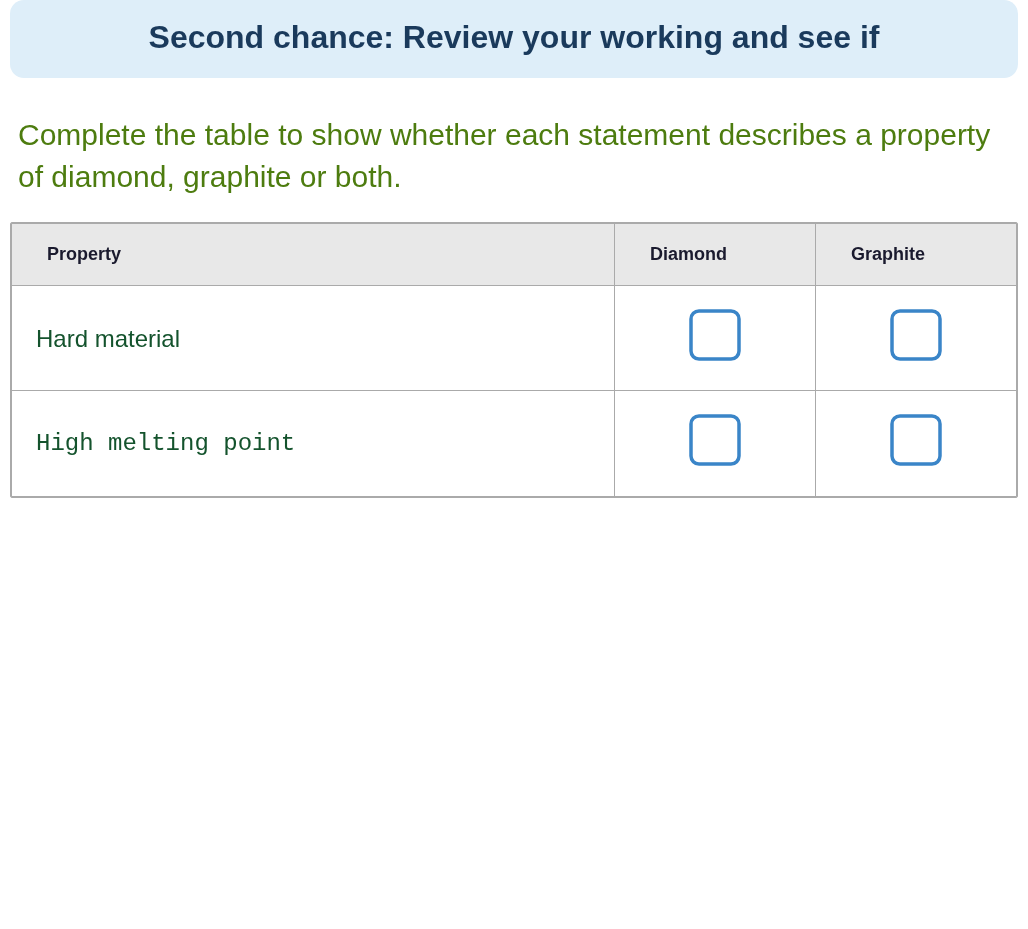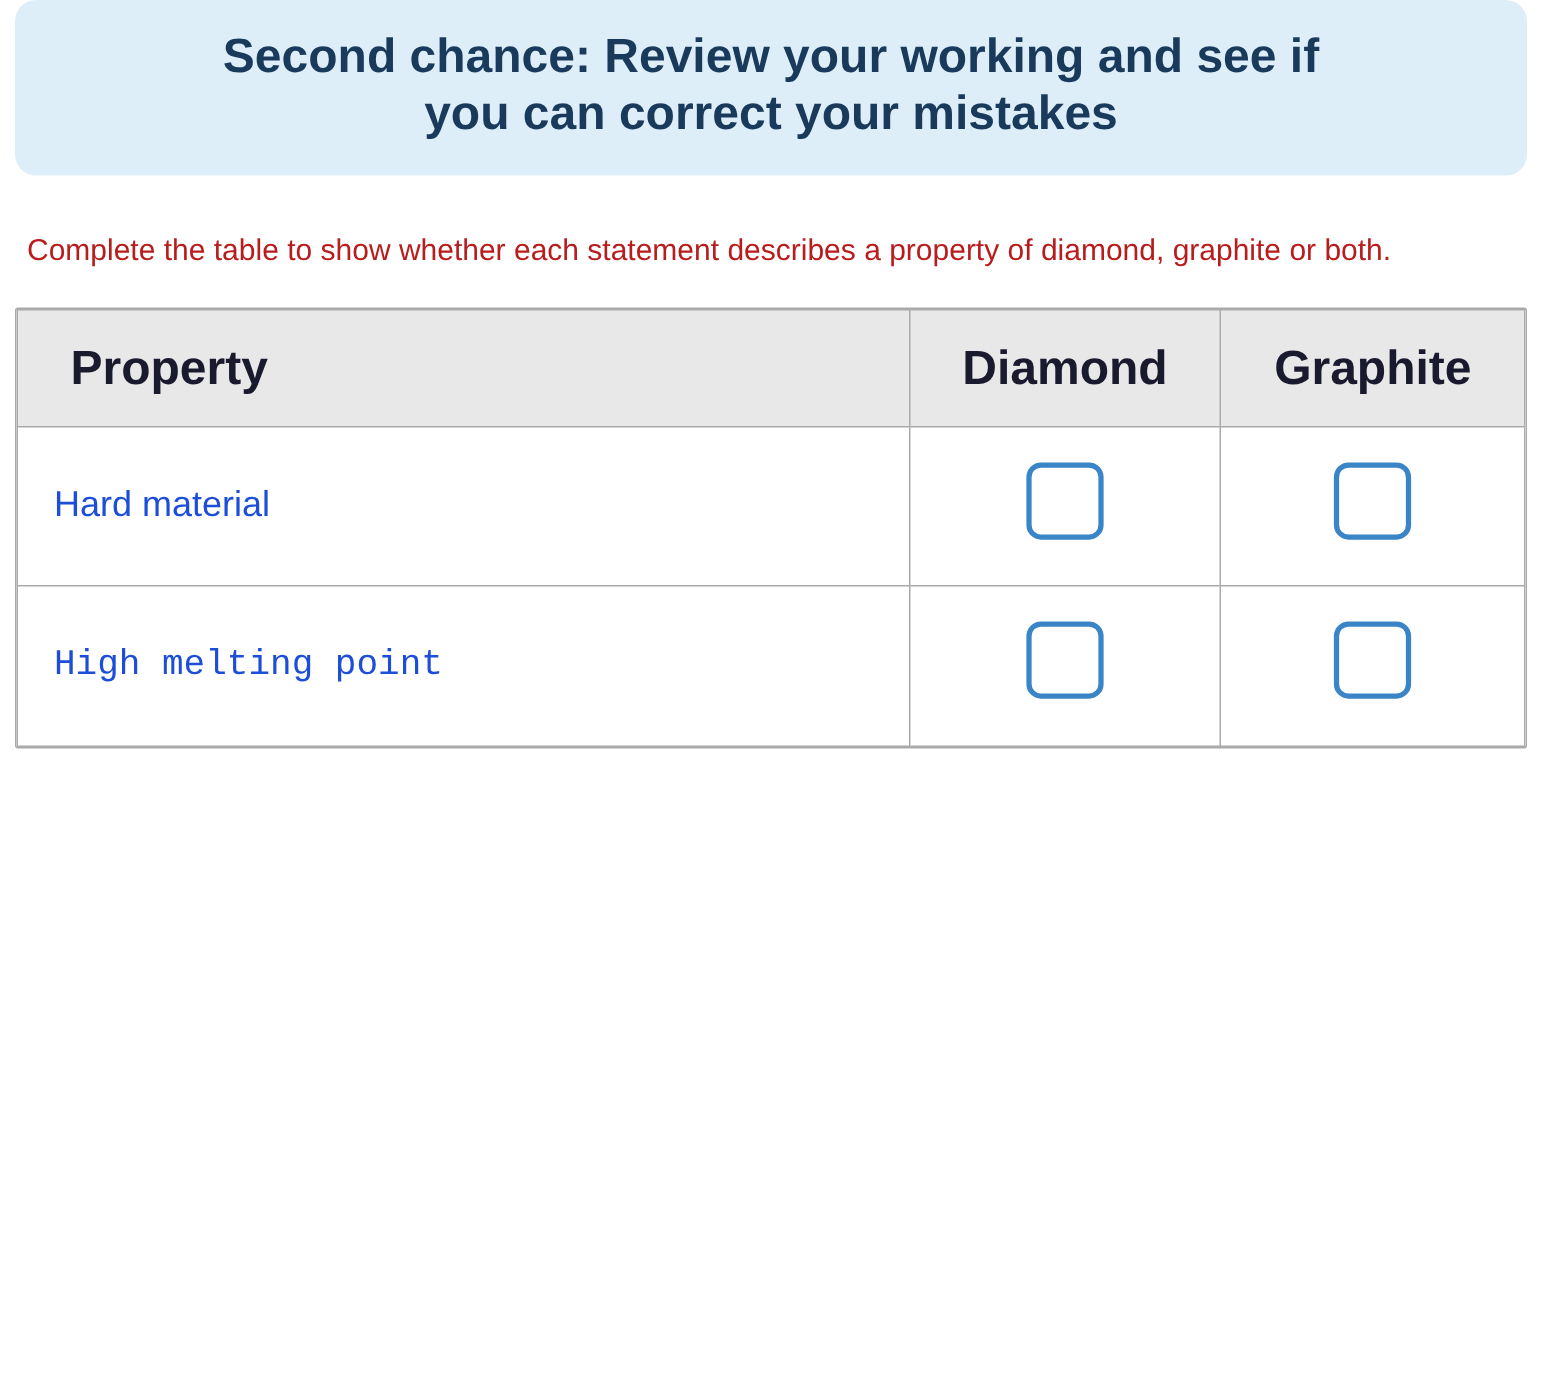--- a/index.html
+++ b/index.html
@@ -29,22 +29,22 @@
       font-weight: 800;
       color: #1a3a5c;
       line-height: 1.2;
     }
 
     .banner-title span.bold {
       font-weight: 900;
     }
 
     .instruction-text {
-      font-size: 20px;
-      color: #b91c1c;
+      font-size: 30px;
+      color: #4d7c0f;
       margin: 36px 18px 24px 18px;
       line-height: 1.4;
     }
 
     .table-container {
       margin: 0 10px;
       border: 1.5px solid #aaaaaa;
       border-radius: 2px;
       overflow: hidden;
     }
@@ -53,21 +53,21 @@
       width: 100%;
       border-collapse: collapse;
     }
 
     thead tr {
       background: #e8e8e8;
     }
 
     thead th {
       padding: 20px 35px;
-      font-size: 32px;
+      font-size: 18px;
       font-weight: 700;
       color: #1a1a2e;
       border: 1.5px solid #aaaaaa;
       text-align: left;
     }
 
     thead th.col-property {
       width: 60%;
       text-align: left;
     }
@@ -84,21 +84,21 @@
     }
 
     tbody tr:last-child {
       border-bottom: none;
       font-family: Liberation Mono, monospace;
     }
 
     tbody td {
       padding: 22px 24px;
       font-size: 24px;
-      color: #1d4ed8;
+      color: #14532d;
       border: 1.5px solid #aaaaaa;
       vertical-align: middle;
     }
 
     tbody td.col-property {
       text-align: left;
       line-height: 1.4;
     }
 
     tbody td.col-check {
@@ -120,21 +120,20 @@
       ry: 8;
     }
   </style>
 </head>
 <body>
 
 <div class="top-banner">
   <div class="banner-title">
     <span class="bold">Second chance:</span>
     <span> <span>Review your working and see if</span></span><br>
-    <span>you can correct your mistakes</span>
   </div>
 </div>
 
 <p class="instruction-text">Complete the table to show whether each statement describes a property of diamond, graphite or both.</p>
 
 <div class="table-container">
   <table>
     <thead>
       <tr>
         <th class="col-property">Property</th>

